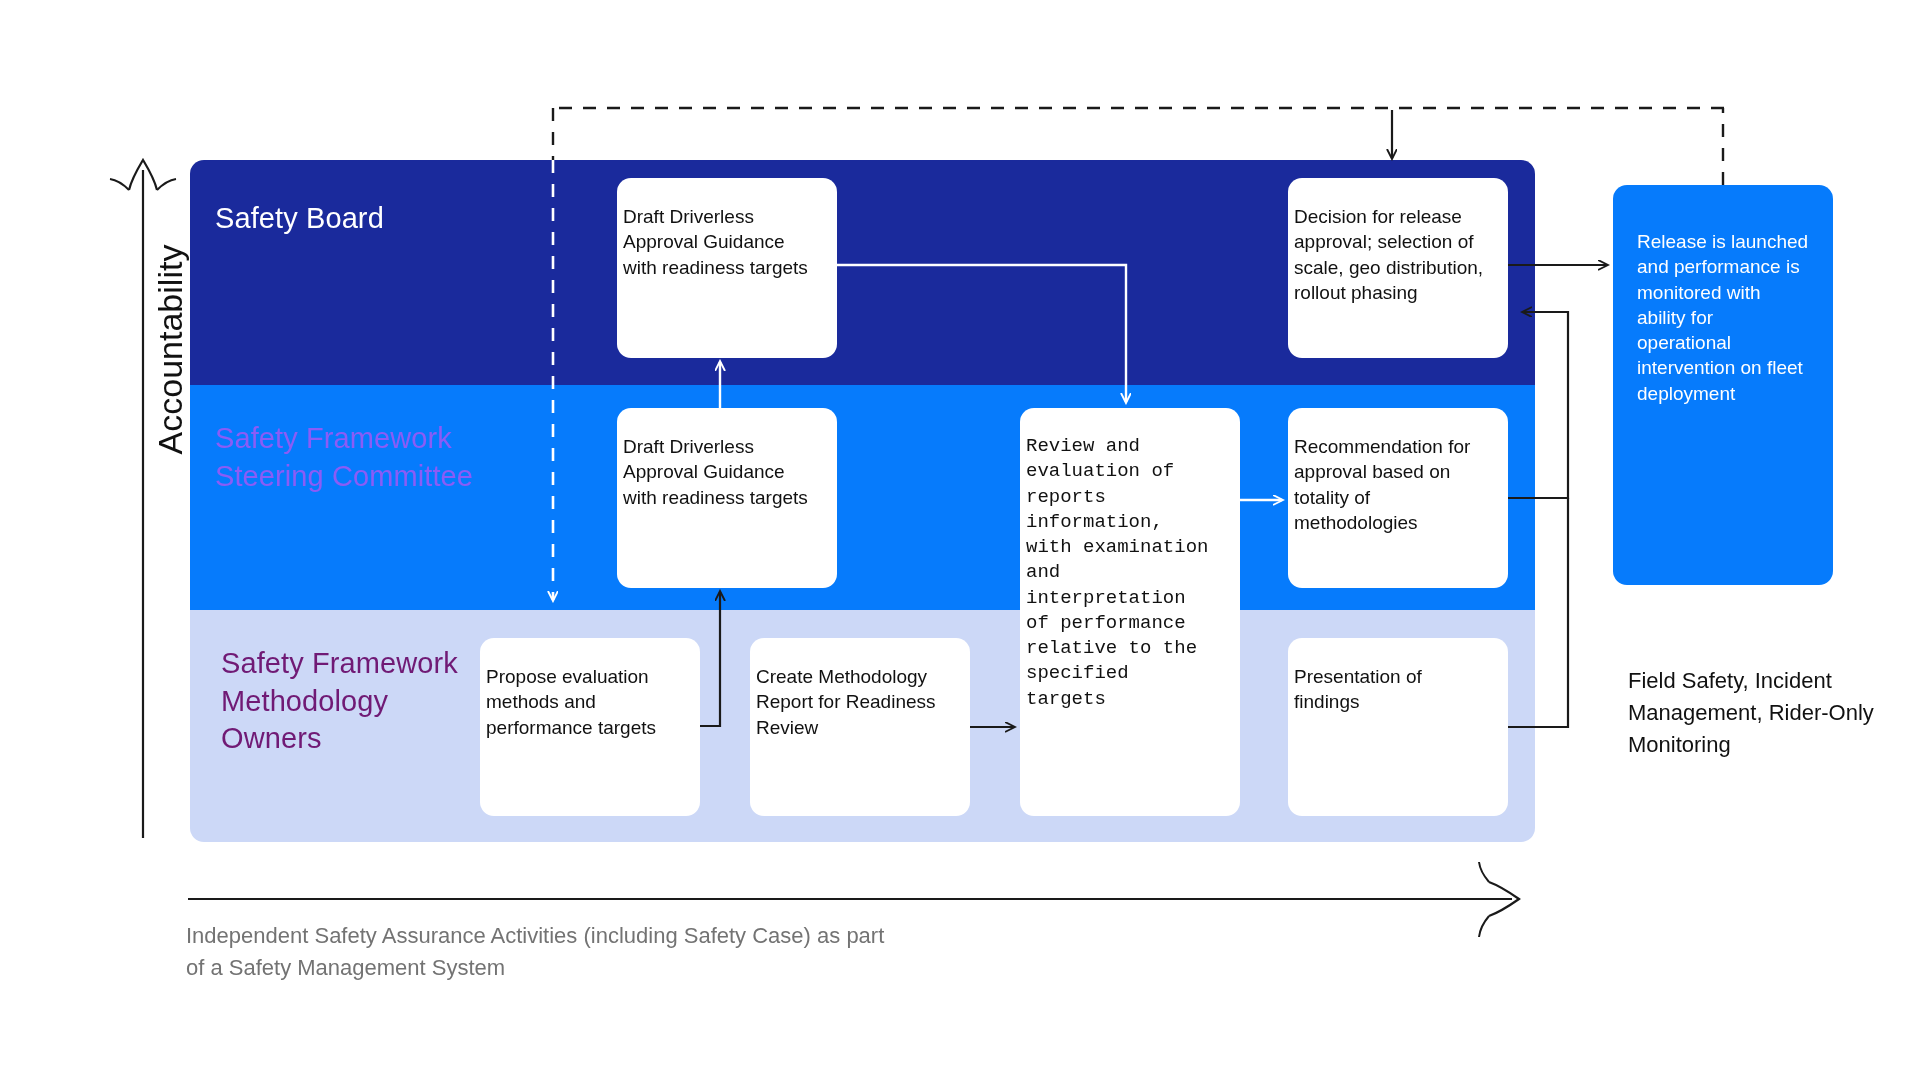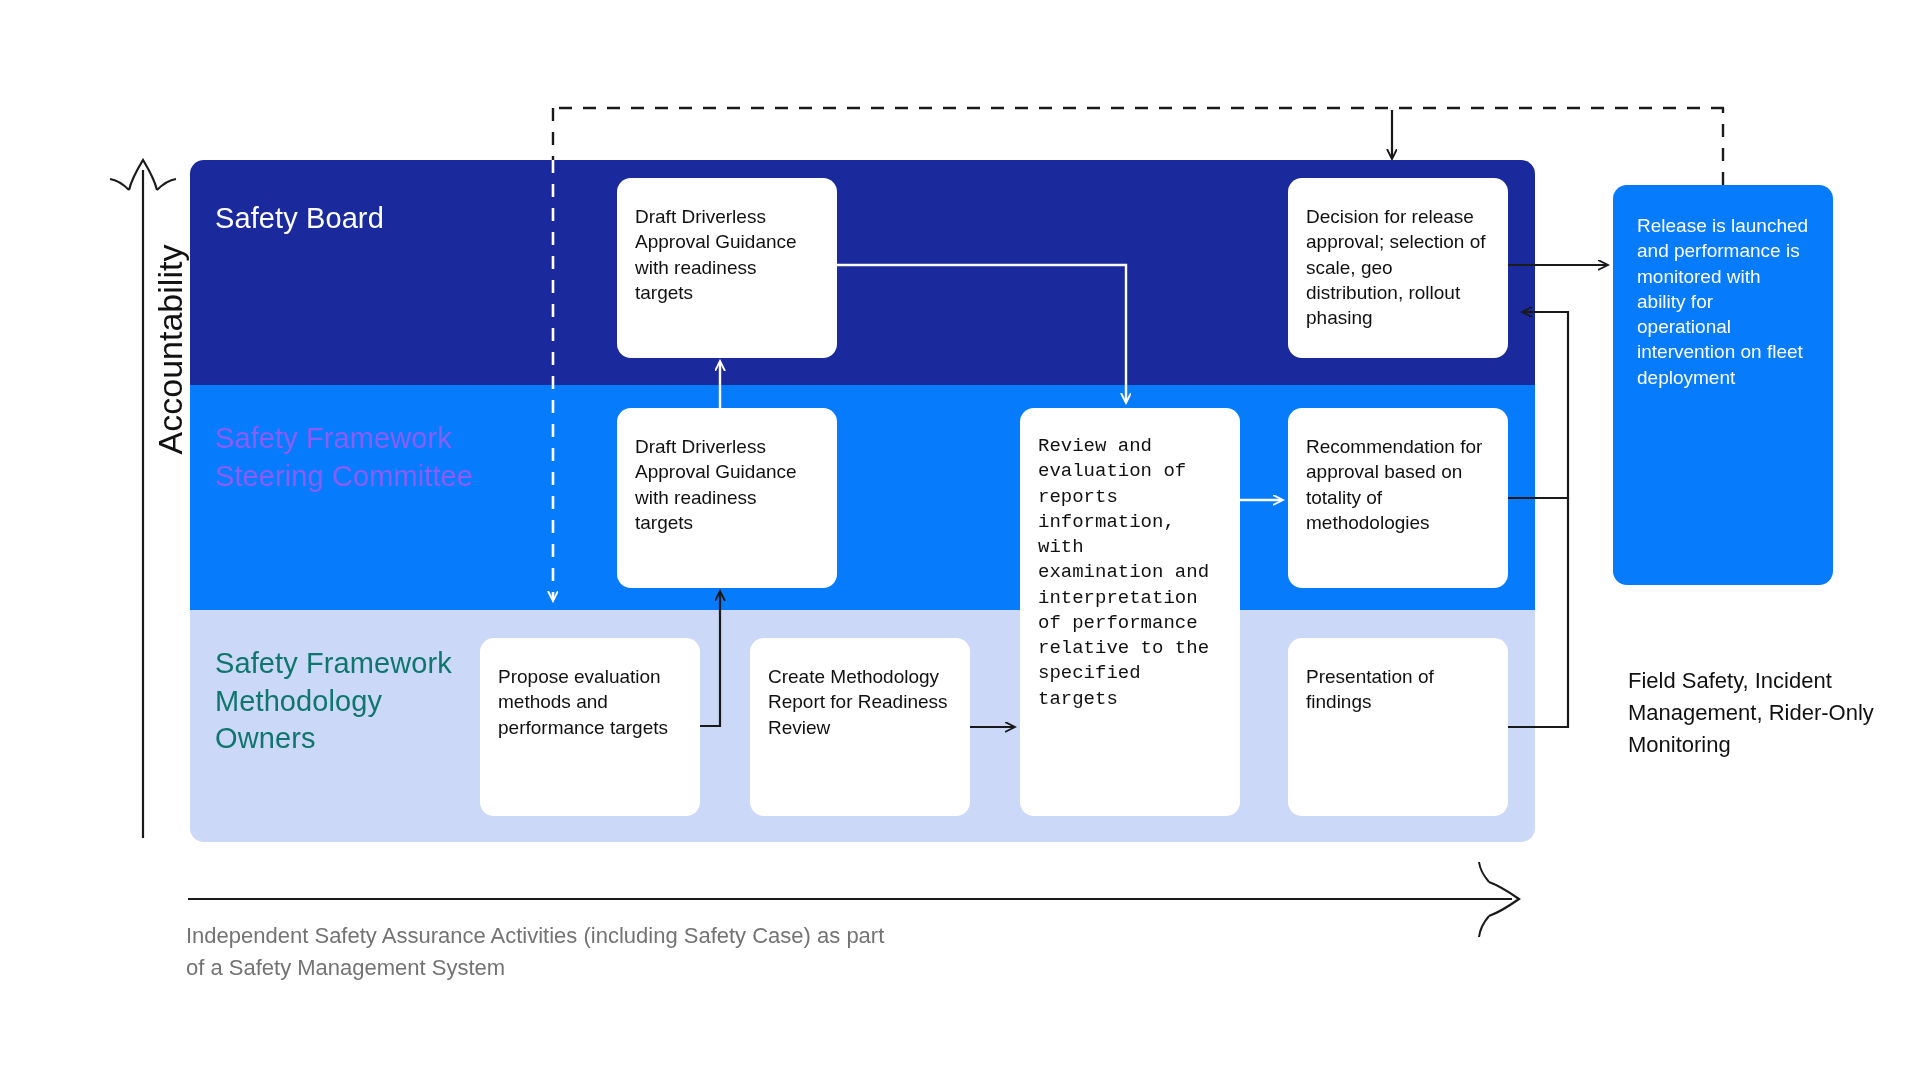--- a/index.html
+++ b/index.html
@@ -9,27 +9,27 @@
 
   
   .band{position:absolute;left:190px;width:1345px;}
   .band-top   {top:160px;height:225px;background:#1a2a9c;border-radius:14px 14px 0 0;}
   .band-mid   {top:385px;height:225px;background:#067bfc;}
   .band-bot   {top:610px;height:232px;background:#ccd8f7;border-radius:0 0 14px 14px;}
 
   .band-label{position:absolute;font-size:29px;line-height:1.30;letter-spacing:.1px;font-weight:400;}
   .lbl-top{left:215px;top:200px;color:#ffffff;}
   .lbl-mid{left:215px;top:420px;color:#8b5cf6;}
-  .lbl-bot{left:215px;top:645px;color:#0f766e;}
+  .lbl-bot{left:221px;top:645px;color:#701a75;}
 
   
   .card{position:absolute;background:#ffffff;border-radius:14px;
-        box-sizing:border-box;padding:26px 22px 18px 18px;
+        box-sizing:border-box;padding:26px 22px 18px 6px;
         font-size:19px;line-height:1.33;color:#111111;}
-  .card.blue{background:#067bfc;color:#ffffff;padding:28px 24px;}
+  .card.blue{background:#067bfc;color:#ffffff;padding:44px 24px;}
 
   .c-draft-top  {left:617px;top:178px;width:220px;height:180px;}
   .c-decision   {left:1288px;top:178px;width:220px;height:180px;}
   .c-draft-mid  {left:617px;top:408px;width:220px;height:180px;}
   .c-review     {left:1020px;top:408px;width:220px;height:408px;font-family:Liberation Mono, monospace;}
   .c-recommend  {left:1288px;top:408px;width:220px;height:180px;}
   .c-propose    {left:480px;top:638px;width:220px;height:178px;}
   .c-methodology{left:750px;top:638px;width:220px;height:178px;}
   .c-findings   {left:1288px;top:638px;width:220px;height:178px;}
   .c-release    {left:1613px;top:185px;width:220px;height:400px;}

